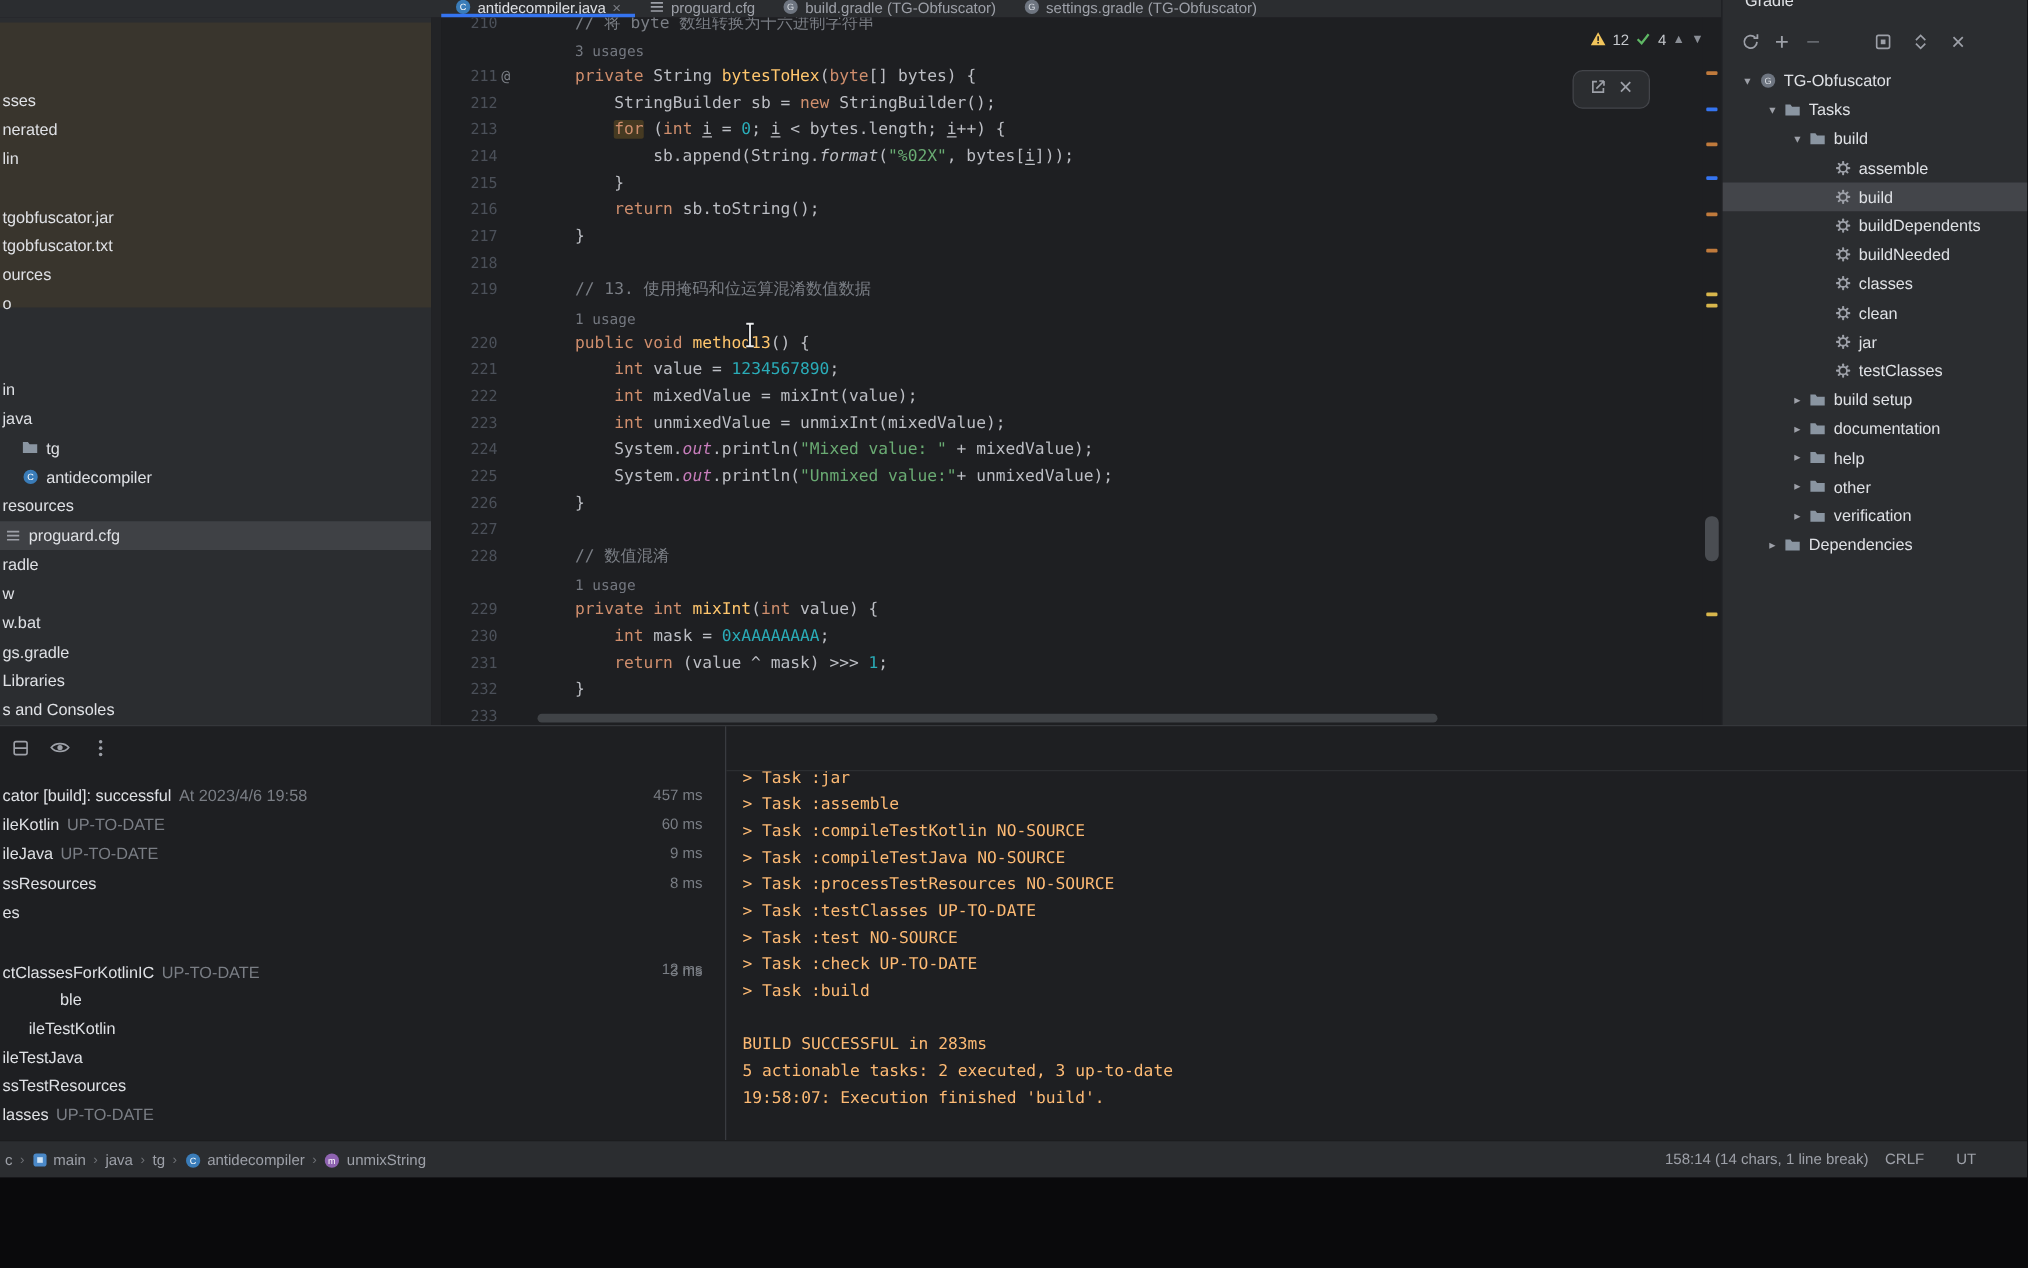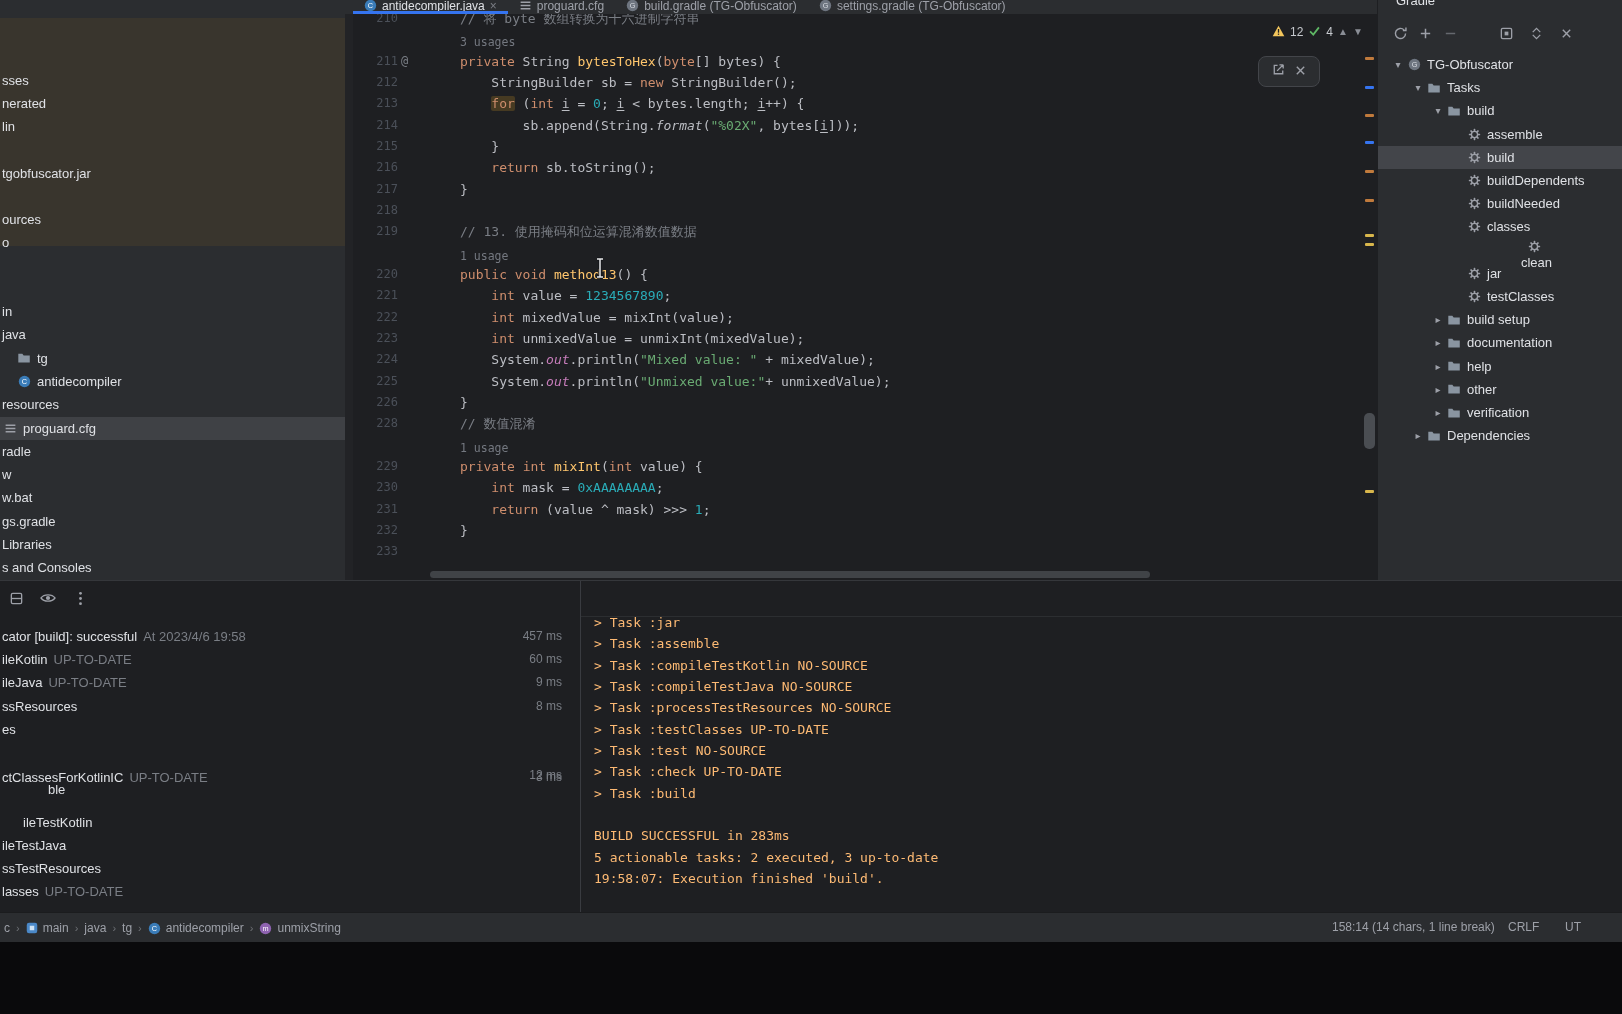--- a/index.html
+++ b/index.html
@@ -146,20 +146,23 @@
         <span style="margin-left: 2px;">nerated</span>
       </div>
       <div class="ptree-row" style="top: 101.4px;">
         <span style="margin-left: 2px;">lin</span>
       </div>
       <div class="ptree-row" style="top: 124.6px;">
         <span style="margin-left: 2px;"></span>
       </div>
       <div class="ptree-row" style="top: 147.8px;">
         <span style="margin-left: 2px;">tgobfuscator.jar</span>
+      </div>
+      <div class="ptree-row" style="top: 171px;">
+        <span style="margin-left: 2px;">tgobfuscator.txt</span>
       </div>
       <div class="ptree-row" style="top: 194.2px;">
         <span style="margin-left: 2px;">ources</span>
       </div>
       <div class="ptree-row" style="top: 217.4px;">
         <span style="margin-left: 2px;">o</span>
       </div>
       <div class="ptree-row" style="top: 286px;">
         <span style="margin-left: 2px;">in</span>
       </div>
@@ -229,20 +232,21 @@
         <div class="code-row"><span class="code-ln">218</span><span class="code-text"></span></div>
         <div class="code-row"><span class="code-ln">219</span><span class="code-text"><span class="tok-cmt">// 13. 使用掩码和位运算混淆数值数据</span></span></div>
         <div class="code-row"><span class="code-inlay">1 usage</span></div>
         <div class="code-row"><span class="code-ln">220</span><span class="code-text"><span class="tok-kw">public</span><span> </span><span class="tok-kw">void</span><span> </span><span class="tok-fn">method13</span><span>() {</span></span></div>
         <div class="code-row"><span class="code-ln">221</span><span class="code-text"><span>    </span><span class="tok-kw">int</span><span> value = </span><span class="tok-num">1234567890</span><span>;</span></span></div>
         <div class="code-row"><span class="code-ln">222</span><span class="code-text"><span>    </span><span class="tok-kw">int</span><span> mixedValue = mixInt(value);</span></span></div>
         <div class="code-row"><span class="code-ln">223</span><span class="code-text"><span>    </span><span class="tok-kw">int</span><span> unmixedValue = unmixInt(mixedValue);</span></span></div>
         <div class="code-row"><span class="code-ln">224</span><span class="code-text"><span>    System.</span><span class="tok-fld">out</span><span>.println(</span><span class="tok-str">"Mixed value: "</span><span> + mixedValue);</span></span></div>
         <div class="code-row"><span class="code-ln">225</span><span class="code-text"><span>    System.</span><span class="tok-fld">out</span><span>.println(</span><span class="tok-str">"Unmixed value:"</span><span>+ unmixedValue);</span></span></div>
         <div class="code-row"><span class="code-ln">226</span><span class="code-text"><span>}</span></span></div>
+        <div class="code-row"><span class="code-ln">227</span><span class="code-text"></span></div>
         <div class="code-row"><span class="code-ln">228</span><span class="code-text"><span class="tok-cmt">// 数值混淆</span></span></div>
         <div class="code-row"><span class="code-inlay">1 usage</span></div>
         <div class="code-row"><span class="code-ln">229</span><span class="code-text"><span class="tok-kw">private</span><span> </span><span class="tok-kw">int</span><span> </span><span class="tok-fn">mixInt</span><span>(</span><span class="tok-kw">int</span><span> value) {</span></span></div>
         <div class="code-row"><span class="code-ln">230</span><span class="code-text"><span>    </span><span class="tok-kw">int</span><span> mask = </span><span class="tok-num">0xAAAAAAAA</span><span>;</span></span></div>
         <div class="code-row"><span class="code-ln">231</span><span class="code-text"><span>    </span><span class="tok-kw">return</span><span> (value ^ mask) &gt;&gt;&gt; </span><span class="tok-num">1</span><span>;</span></span></div>
         <div class="code-row"><span class="code-ln">232</span><span class="code-text"><span>}</span></span></div>
         <div class="code-row"><span class="code-ln">233</span><span class="code-text"></span></div>
       </div>
     <div id="editor-hscroll"></div>
     <div id="mouse-cursor">
@@ -441,21 +445,21 @@
               <rect x="7" y="1" width="2" height="3.4" rx="0.7" fill="#9da0a8" transform="rotate(135 8 8)"></rect>
               <rect x="7" y="1" width="2" height="3.4" rx="0.7" fill="#9da0a8" transform="rotate(180 8 8)"></rect>
               <rect x="7" y="1" width="2" height="3.4" rx="0.7" fill="#9da0a8" transform="rotate(225 8 8)"></rect>
               <rect x="7" y="1" width="2" height="3.4" rx="0.7" fill="#9da0a8" transform="rotate(270 8 8)"></rect>
               <rect x="7" y="1" width="2" height="3.4" rx="0.7" fill="#9da0a8" transform="rotate(315 8 8)"></rect>
               <circle cx="8" cy="8" r="3.8" fill="none" stroke="#9da0a8" stroke-width="1.7"></circle>
             </svg>
           </span>
           <span>classes</span>
         </div>
-        <div class="gtree-row" style="top: 238.6px; padding-left: 72px; flex-direction: column;">
+        <div class="gtree-row" style="top: 238.6px; padding-left: 72px;">
           <span class="gtree-chev"></span>
           <span class="gtree-icon">
             <svg width="13" height="13" viewBox="0 0 16 16">
               <rect x="7" y="1" width="2" height="3.4" rx="0.7" fill="#9da0a8" transform="rotate(0 8 8)"></rect>
               <rect x="7" y="1" width="2" height="3.4" rx="0.7" fill="#9da0a8" transform="rotate(45 8 8)"></rect>
               <rect x="7" y="1" width="2" height="3.4" rx="0.7" fill="#9da0a8" transform="rotate(90 8 8)"></rect>
               <rect x="7" y="1" width="2" height="3.4" rx="0.7" fill="#9da0a8" transform="rotate(135 8 8)"></rect>
               <rect x="7" y="1" width="2" height="3.4" rx="0.7" fill="#9da0a8" transform="rotate(180 8 8)"></rect>
               <rect x="7" y="1" width="2" height="3.4" rx="0.7" fill="#9da0a8" transform="rotate(225 8 8)"></rect>
               <rect x="7" y="1" width="2" height="3.4" rx="0.7" fill="#9da0a8" transform="rotate(270 8 8)"></rect>
@@ -604,21 +608,21 @@
           </div>
           <div class="build-row" style="top: 164px; margin-top: 25px;">
             <span>ctClassesForKotlinIC</span>
             <span class="suffix">UP-TO-DATE</span>
             <span class="time">3 ms</span>
           </div>
           <div class="build-row" style="top: 187.2px;">
             <span></span>
             <span class="time">12 ms</span>
           </div>
-          <div class="build-row" style="top: 201px; padding-left: 48px;">
+          <div class="build-row" style="top: 211px; padding-left: 48px;">
             <span>ble</span>
           </div>
           <div class="build-row" style="top: 233.6px; padding-left: 23px;">
             <span>ileTestKotlin</span>
           </div>
           <div class="build-row" style="top: 256.8px;">
             <span>ileTestJava</span>
           </div>
           <div class="build-row" style="top: 280px;">
             <span>ssTestResources</span>

